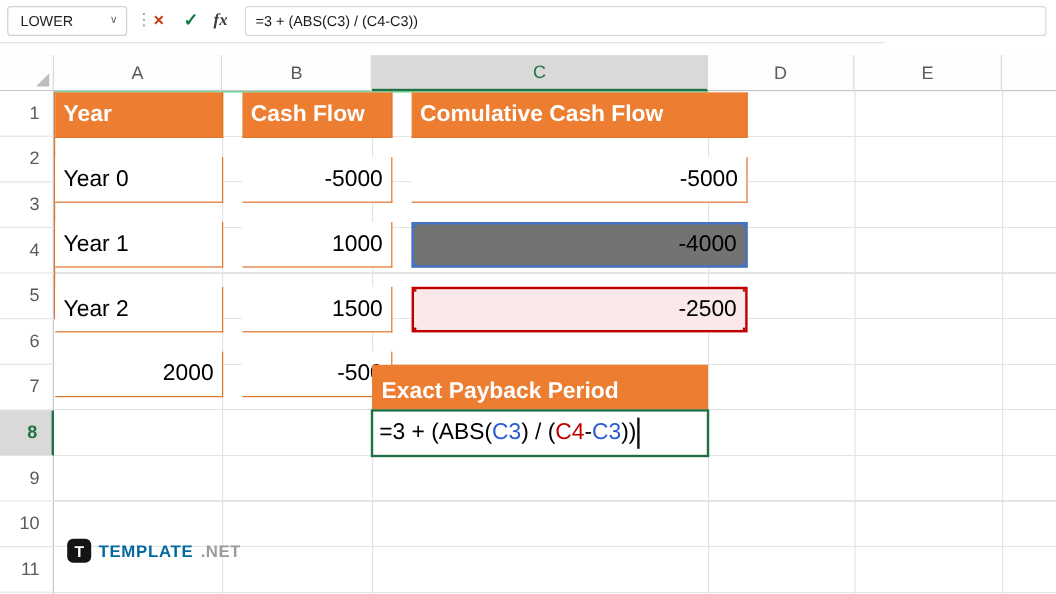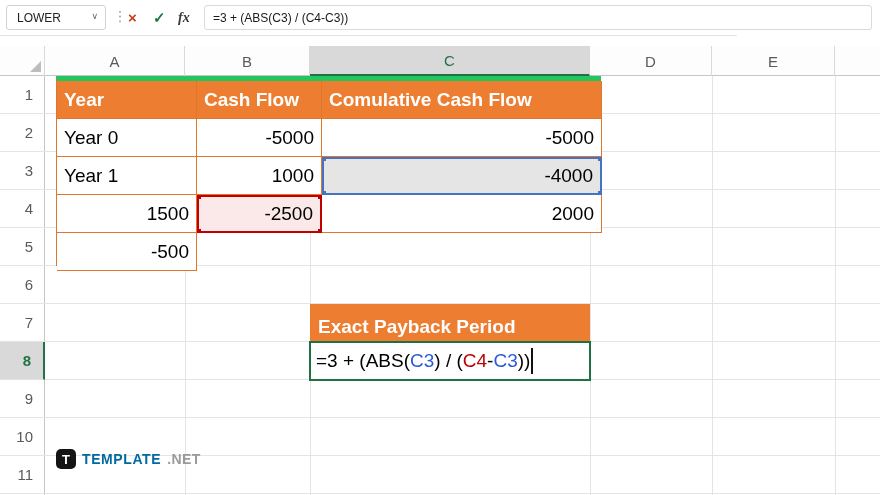--- a/index.html
+++ b/index.html
@@ -26,25 +26,25 @@
   .col-h.sel { background:#D9D9D9; color:#217346; border-bottom:2px solid #217346; }
   
   #row-headers { position:absolute; left:0; top:76px; width:45px; height:419px; background:#fff; border-right:1px solid #C6C6C6; z-index:4; }
   .row-h { position:absolute; left:0; width:45px; height:38px; border-bottom:1px solid #E4E4E4; display:flex; align-items:center; justify-content:flex-end; padding-right:12px; font-size:15px; color:#5A5A5A; }
   .row-h.sel { background:#D9D9D9; color:#217346; font-weight:700; border-right:2px solid #217346; }
   
   #grid-area { position:absolute; left:45px; top:76px; width:835px; height:419px; z-index:1;
     background:repeating-linear-gradient(to bottom, transparent 0px, transparent 37px, #E4E4E4 37px, #E4E4E4 38px); }
   .vline { position:absolute; top:0; width:1px; height:100%; background:#E4E4E4; }
   
-  #table { position:absolute; left:56px; top:76px; width:545px; height:190px; display:grid; grid-template-columns:140px 125px 280px; grid-template-rows:repeat(5,38px); z-index:3; border-top:5px solid #22c55e; border-left:1px solid #E0752C; }
+  #table { position:absolute; left:45px; top:76px; width:545px; height:190px; display:grid; grid-template-columns:140px 125px 280px; grid-template-rows:repeat(5,38px); z-index:3; border-top:1px solid #22c55e; border-left:1px solid #E0752C;gap:16px; }
   .tcell { background:#fff; border-right:1px solid #E0752C; border-bottom:1px solid #E0752C; display:flex; align-items:center; font-size:19px; color:#000; padding:0 7px; overflow:hidden; }
   .tcell.num { justify-content:flex-end; }
   .thead { background:#ED7D31; color:#fff; font-weight:700; }
-  .refblue { background:#e5e5e5; border:2px solid #4472C4; position:relative; }
+  .refblue { background:#737373; border:2px solid #4472C4; position:relative; }
   .refred  { background:#FBE9EA; border:2px solid #C00000; position:relative; }
   .hd { position:absolute; width:6px; height:6px; z-index:6; }
   .refblue .hd { background:#4472C4; }
   .refred  .hd { background:#C00000; }
   .hd.tl { left:-4px; top:-4px; } .hd.tr { right:-4px; top:-4px; }
   .hd.bl { left:-4px; bottom:-4px; } .hd.br { right:-4px; bottom:-4px; }
   
   #payback-header { position:absolute; left:310px; top:304px; width:280px; height:46px; background:#ED7D31; color:#fff; font-weight:700; font-size:19px; display:flex; align-items:center; padding-left:8px; z-index:3; }
   #formula-cell { position:absolute; left:309px; top:341px; width:282px; height:40px; background:#fff; border:2px solid #1E7145; display:flex; align-items:center; padding-left:5px; font-size:19px; z-index:3; }
   #formula-cell span { white-space:pre; }
@@ -120,20 +120,21 @@
   <div class="tcell">Year 1</div>
   <div class="tcell num">1000</div>
   <div class="tcell num refblue">
     <span>-4000</span>
     <i class="hd tl"></i>
     <i class="hd tr"></i>
     <i class="hd bl"></i>
     <i class="hd br"></i>
   </div>
 
+  <div class="tcell">Year 2</div>
   <div class="tcell num">1500</div>
   <div class="tcell num refred">
     <span>-2500</span>
     <i class="hd tl"></i>
     <i class="hd tr"></i>
     <i class="hd bl"></i>
     <i class="hd br"></i>
   </div>
 
   <div class="tcell num">2000</div>

